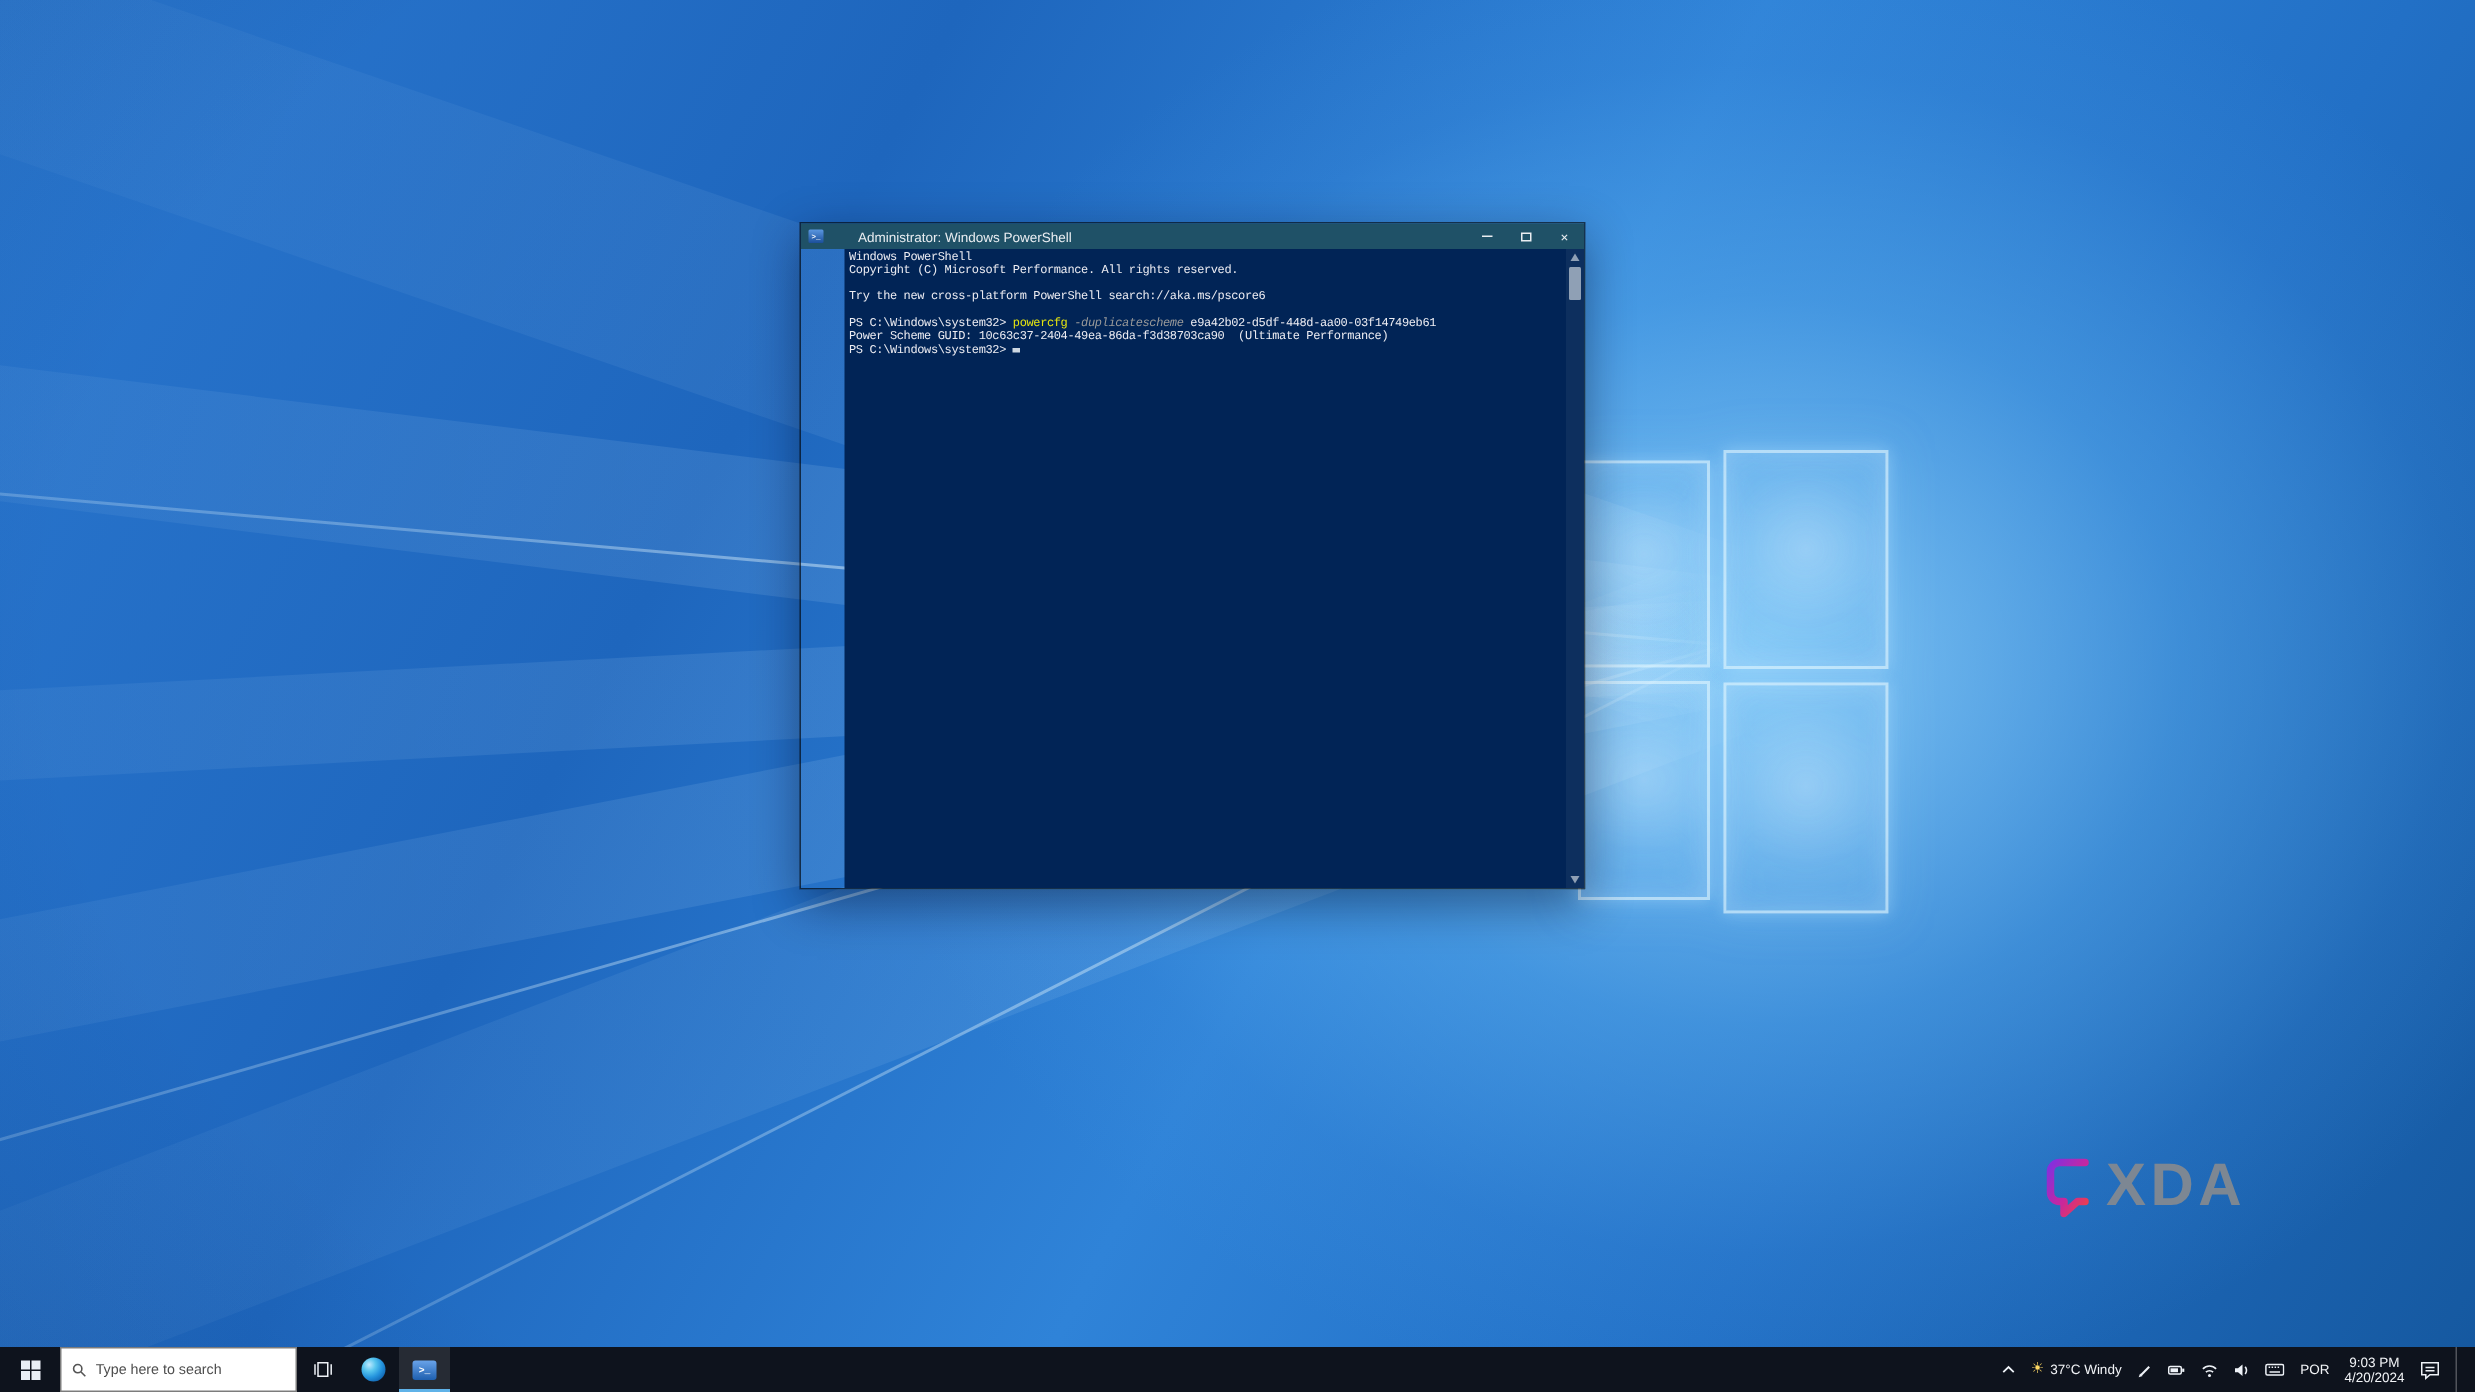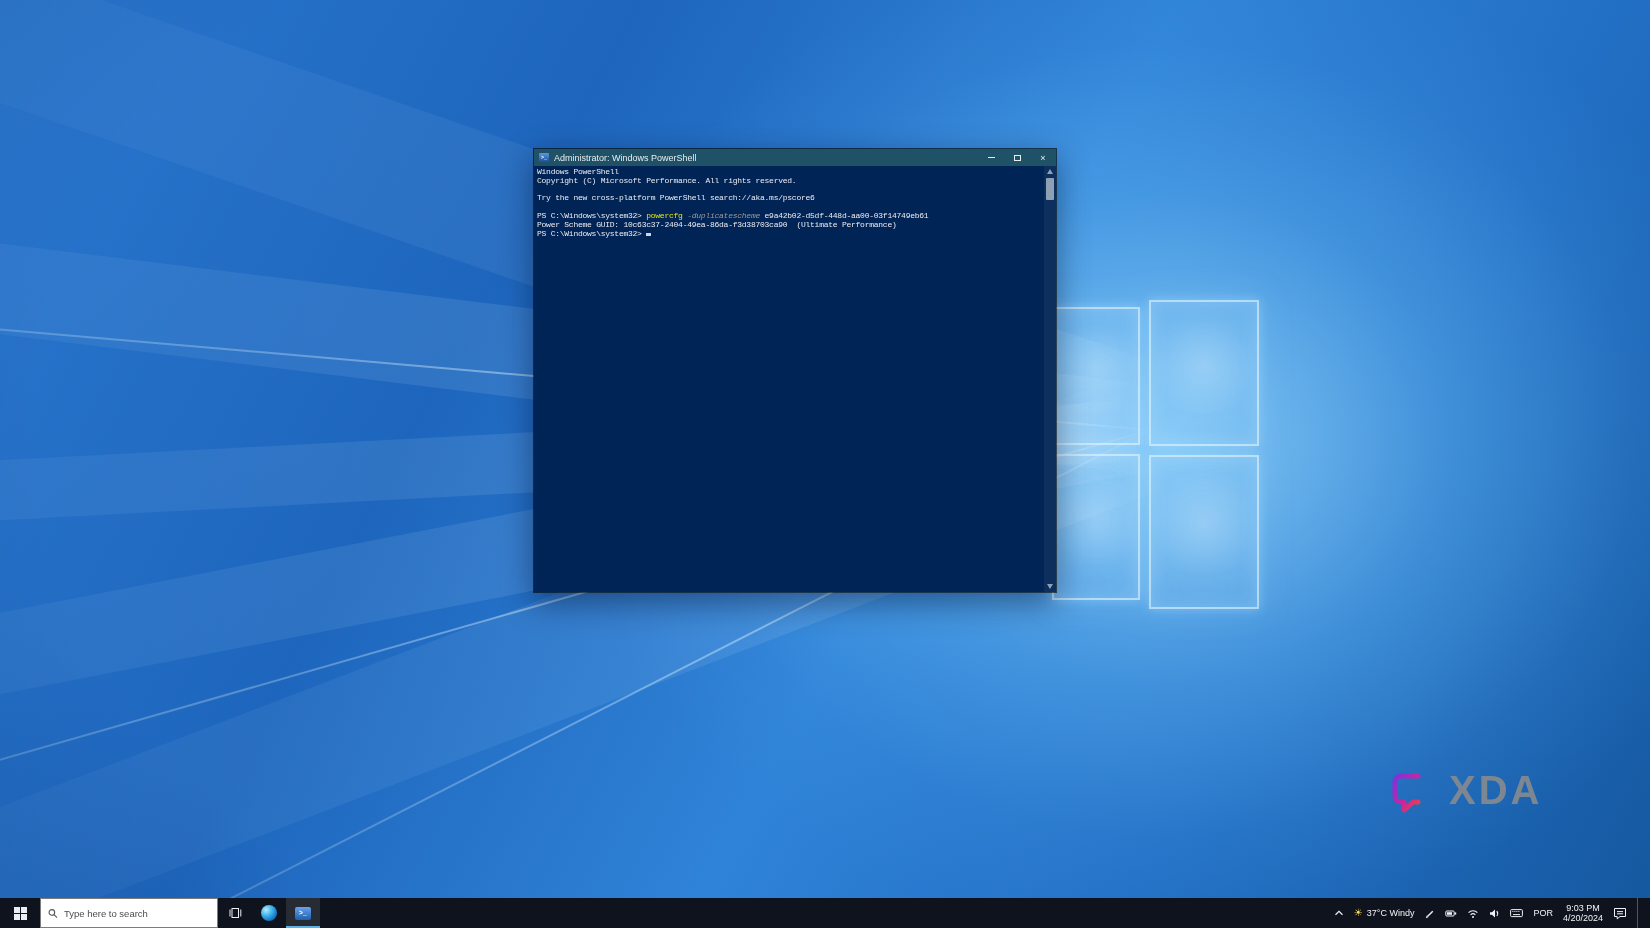--- a/index.html
+++ b/index.html
@@ -34,55 +34,55 @@
   .win-logo{position:absolute;left:1052px;top:300px;display:flex;gap:9px;filter:drop-shadow(0 0 14px rgba(160,215,255,0.5));}
   .wcol{display:flex;flex-direction:column;gap:9px;}
   .wcol.left{padding-top:7px;}
   .pane{background:radial-gradient(circle at 50% 45%, rgba(215,240,255,0.34) 0%, rgba(160,215,250,0.16) 55%, rgba(130,195,245,0.08) 100%);
     border:2px solid rgba(230,248,255,0.62);
     box-shadow:inset 0 0 18px rgba(205,235,255,0.30), 0 0 10px rgba(175,225,255,0.45);}
   .pane.l{width:88px;} .pane.lt{height:138px;} .pane.lb{height:146px;}
   .pane.r{width:110px;} .pane.rt{height:146px;} .pane.rb{height:154px;}
   .vignette{position:absolute;inset:0;pointer-events:none;
     background:radial-gradient(120% 130% at 68% 46%, rgba(0,0,0,0) 55%, rgba(6,38,84,0.38) 100%);}
-  .xda{position:absolute;left:1388px;top:768px;display:flex;align-items:flex-end;gap:17px;opacity:.92;}
+  .xda{position:absolute;left:1360px;top:768px;display:flex;align-items:flex-start;gap:0;opacity:.92;}
   .xda-text{font-size:40px;font-weight:bold;color:#858a90;letter-spacing:3px;}
 
   
   .ps-window{position:absolute;left:533px;top:148px;width:524px;height:445px;z-index:3;
     display:flex;flex-direction:column;border:1px solid rgba(0,0,0,0.65);
     box-shadow:0 10px 30px rgba(0,10,40,0.45);}
-  .titlebar{height:17px;flex:0 0 17px;background:#1f5167;display:flex;align-items:center;padding-left:5px;gap:5px;color:#e9edf1;}
+  .titlebar{height:17px;flex:0 0 17px;background:#1f5167;display:flex;align-items:center;padding-left:5px;gap:23px;color:#e9edf1;}
   .ps-ico{width:10px;height:9px;border-radius:1px;background:linear-gradient(180deg,#5b97e0,#1b4f9b);
     display:flex;align-items:center;justify-content:center;font:bold 5px "Liberation Mono",monospace;color:#fff;}
   .title{font-size:9px;}
   .controls{margin-left:auto;display:flex;height:100%;}
   .ctl{width:26px;display:flex;align-items:center;justify-content:center;color:#e9edf1;font-size:9px;}
   .min-glyph{width:7px;height:1px;background:#e9edf1;}
   .max-glyph{width:7px;height:6px;border:1px solid #e9edf1;}
-  .console{flex:1;background:var(--console-bg);position:relative;overflow:hidden;}
+  .console{flex:1;background:var(--console-bg);position:relative;overflow:hidden;margin-left:29px;}
   .console-output{padding:2px 16px 2px 3px;font-family:"Liberation Mono","DejaVu Sans Mono",monospace;
     font-size:8px;letter-spacing:-0.25px;line-height:8.8px;color:var(--console-fg);}
   .line{white-space:pre;min-height:8.8px;}
   .line .cmd{color:var(--console-cmd);}
   .line .param{color:var(--console-param);font-style:italic;}
   .cursor{display:inline-block;width:5px;height:3px;background:#cdd7e2;}
   .scrollbar{position:absolute;top:0;right:0;bottom:0;width:12px;background:rgba(255,255,255,0.05);
     display:flex;flex-direction:column;align-items:center;}
   .sb-up{margin-top:3px;width:0;height:0;border-left:3.5px solid transparent;border-right:3.5px solid transparent;border-bottom:5px solid #8fa0b5;}
   .sb-thumb{margin-top:4px;width:8px;height:22px;background:#8fa0b5;border-radius:1px;}
   .sb-down{margin-top:auto;margin-bottom:3px;width:0;height:0;border-left:3.5px solid transparent;border-right:3.5px solid transparent;border-top:5px solid #8fa0b5;}
 
   
   .taskbar{position:absolute;left:0;right:0;bottom:0;height:30px;background:#0e131d;z-index:5;
     display:flex;align-items:stretch;color:#f2f4f7;}
   .start{width:40px;display:flex;align-items:center;justify-content:center;}
   .winflag{display:grid;grid-template-columns:6px 6px;grid-template-rows:6px 6px;gap:1px;}
   .winflag b{display:block;background:#e9eef5;}
-  .searchbox{width:178px;background:#ffffff;border:1px solid #7c7c7c;display:flex;align-items:center;gap:6px;padding:0 7px;}
+  .searchbox{width:158px;background:#ffffff;border:1px solid #7c7c7c;display:flex;align-items:center;gap:6px;padding:0 7px;}
   .search-input{border:none;outline:none;background:transparent;font-size:9.5px;color:#454545;width:100%;font-family:"Liberation Sans",sans-serif;}
   .search-input::placeholder{color:#4d4d4d;opacity:1;}
   .tbtn{width:34px;display:flex;align-items:center;justify-content:center;position:relative;}
   .tbtn.active{background:rgba(255,255,255,0.10);box-shadow:inset 0 -2px 0 #5fb2e8;}
   .edge-ico{width:16px;height:16px;border-radius:50%;
     background:radial-gradient(circle at 32% 30%, #bfe9ff 0%, #57c5ee 28%, #2493dd 55%, #0d5ca8 85%);}
   .psapp{width:16px;height:13px;border-radius:2px;background:linear-gradient(180deg,#69a3e9,#1e5faf);
     display:flex;align-items:center;justify-content:center;color:#fff;font:bold 6.5px "Liberation Mono",monospace;}
   .tray{margin-left:auto;display:flex;align-items:center;gap:10px;padding-right:8px;font-size:9px;}
   .tray svg{display:block;}

